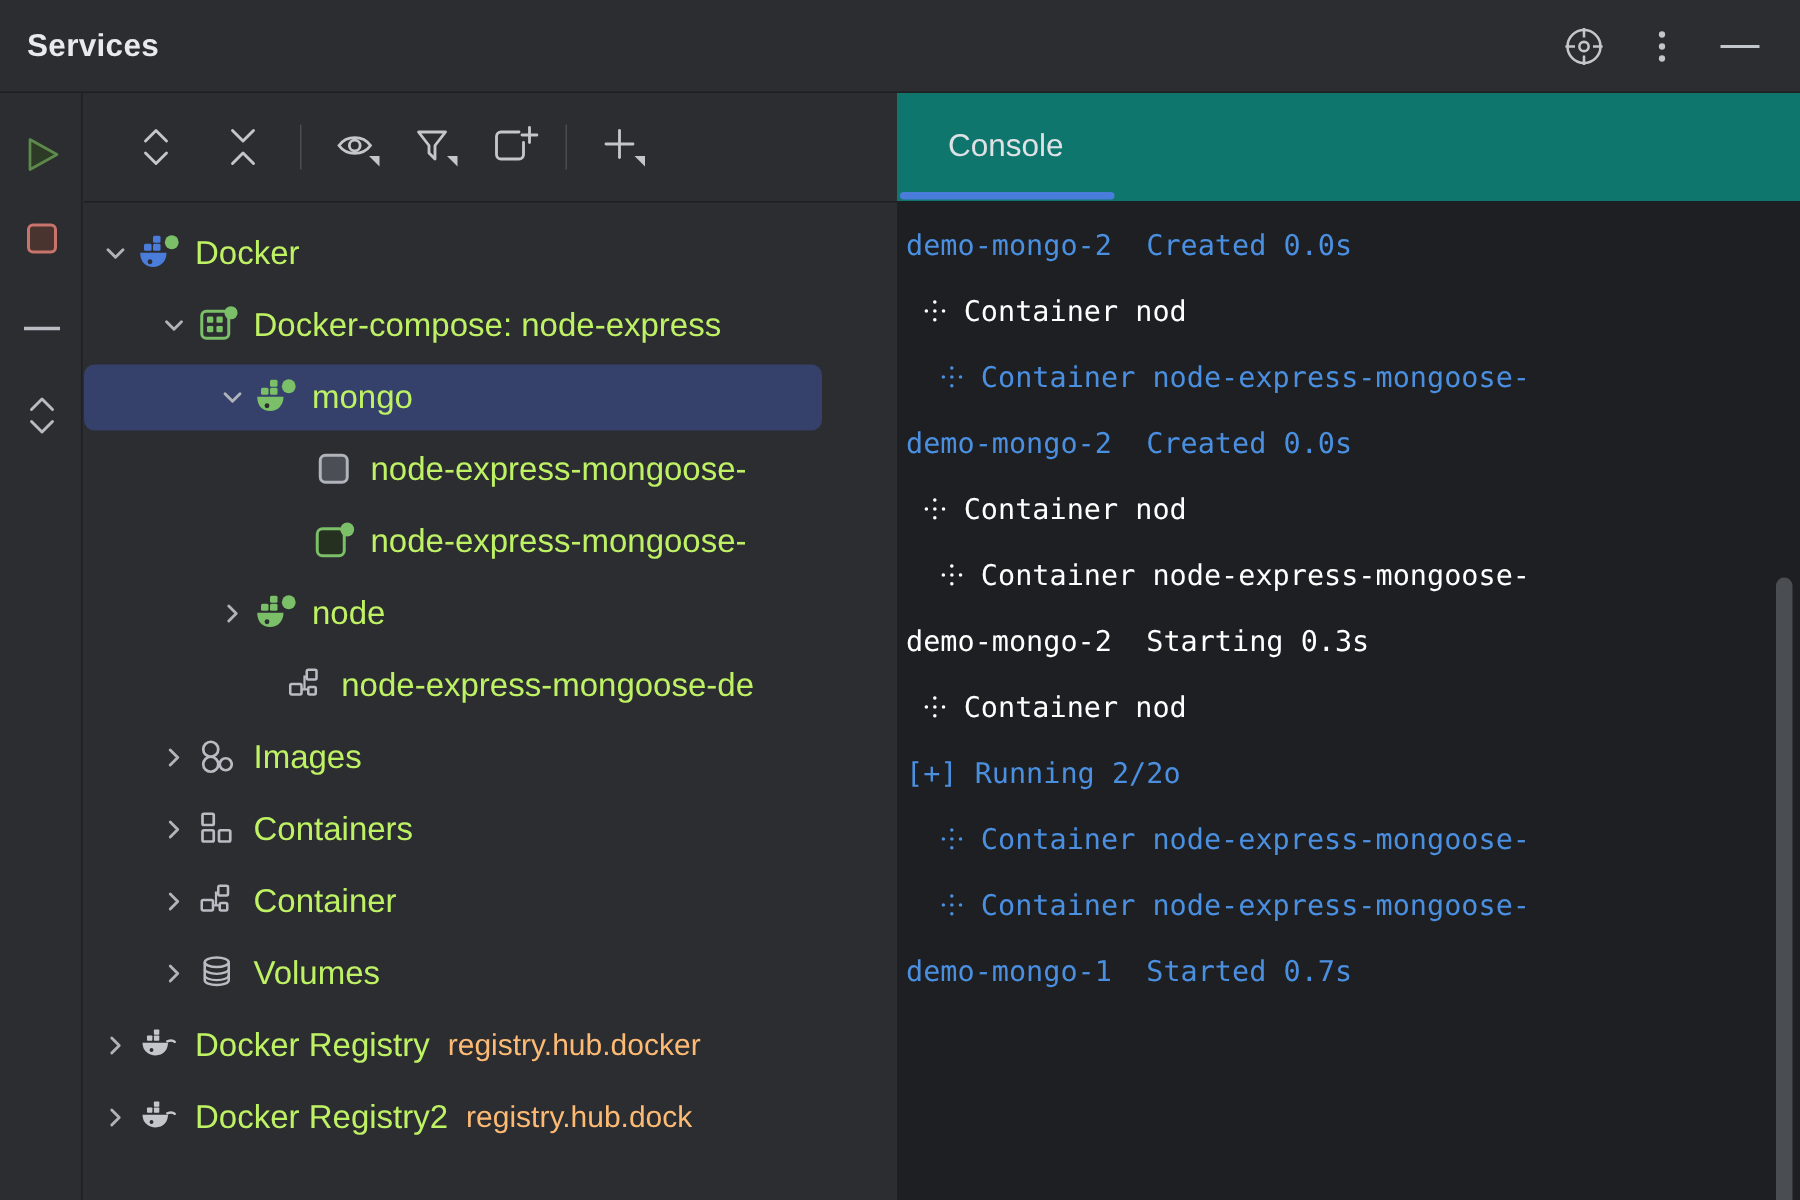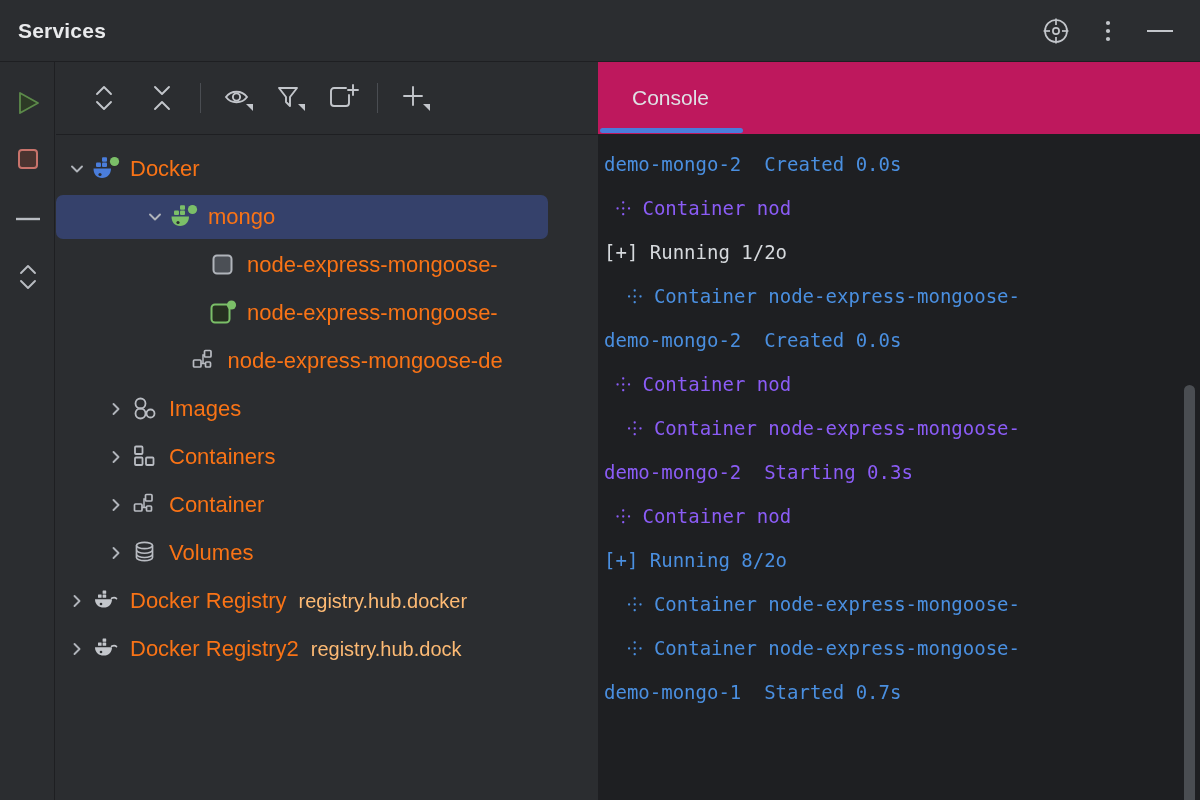--- a/index.html
+++ b/index.html
@@ -52,46 +52,46 @@
     box-sizing:border-box;
   }
   .row.selected .sel-bg{
     position:absolute;left:0;top:2px;width:492px;height:44px;
     background:#35416b;border-radius:7px;z-index:0;
   }
   .row > *{position:relative;z-index:1;}
   .chev{width:30px;height:48px;display:flex;align-items:center;justify-content:center;flex:0 0 auto;}
   .chev svg{display:block;}
   .ico{width:30px;height:30px;display:flex;align-items:center;justify-content:center;flex:0 0 auto;margin-right:8px;}
-  .label{font-size:22px;color:#f97316;}
+  .label{font-size:22px;color:#bef264;}
   .sublabel{font-size:20px;color:#fdba74;margin-left:12px;}
 
   
   .console{
     position:absolute;left:598px;top:62px;width:602px;height:738px;
     background:#1e1f22;overflow:hidden;
   }
   .console-tabs{
-    position:relative;height:72px;background:#be185d;
+    position:relative;height:72px;background:#0f766e;
   }
   .tab{
     position:absolute;left:0;top:0;height:72px;width:145px;
     display:flex;align-items:center;justify-content:center;
     font-size:21px;color:#dfe1e5;
   }
   .tab-underline{position:absolute;left:2px;top:66px;width:143px;height:5px;background:#4a7ddb;border-radius:3px;}
   .console-body{
     position:absolute;left:0;top:72px;width:602px;height:666px;
     font-family:"DejaVu Sans Mono","Liberation Mono",monospace;
     font-size:19px;line-height:44px;
     padding:8px 0 0 6px;box-sizing:border-box;overflow:hidden;
   }
   .cline{white-space:pre;}
   .c-blue{color:#4a8fe0;}
-  .c-grey{color:#8b5cf6;}
+  .c-grey{color:#ffffff;}
   .c-white{color:#d6d9dd;}
   .scrollbar{
     position:absolute;right:5px;top:323px;width:11px;height:477px;
     background:#4a4d52;border-radius:6px;
   }
 </style>
 </head>
 <body>
 
 <div id="app">
@@ -220,20 +220,39 @@
         <rect x="4" y="6.5" width="5" height="4.6" rx="1" fill="#4a7ddb"></rect>
         <rect x="10" y="6.5" width="5" height="4.6" rx="1" fill="#4a7ddb"></rect>
         <rect x="10" y="1.2" width="5" height="4.6" rx="1" fill="#4a7ddb"></rect>
         <path d="M1.5 12.5 h17.5 c0 5.4 -3.6 9.5 -9 9.5 c-5.2 0 -8.5 -3.6 -8.5 -9.5 Z" fill="#4a7ddb"></path>
         <circle cx="8" cy="18.5" r="1.6" fill="#2b2d30"></circle>
         <circle cx="22.5" cy="5.5" r="4.6" fill="#7bbf68"></circle>
       </svg>
           </div>
           <span class="label">Docker</span>
         </div>
+        <div class="row">
+          <div style="width:45px;flex:0 0 auto;"></div>
+          <div class="chev">
+            <svg width="18" height="18" viewBox="0 0 18 18">
+              <polyline points="4,6.5 9,11.5 14,6.5" fill="none" stroke="#b0b4ba" stroke-width="1.9" stroke-linecap="round" stroke-linejoin="round"></polyline>
+            </svg>
+          </div>
+          <div class="ico">
+            <svg width="28" height="28" viewBox="0 0 28 28">
+        <rect x="2.5" y="4.5" width="18" height="18" rx="3" fill="none" stroke="#7bbf68" stroke-width="2"></rect>
+        <rect x="6" y="8" width="4.2" height="4.2" rx="0.8" fill="#7bbf68"></rect>
+        <rect x="12.3" y="8" width="4.2" height="4.2" rx="0.8" fill="#7bbf68"></rect>
+        <rect x="6" y="14.3" width="4.2" height="4.2" rx="0.8" fill="#7bbf68"></rect>
+        <rect x="12.3" y="14.3" width="4.2" height="4.2" rx="0.8" fill="#7bbf68"></rect>
+        <circle cx="22" cy="5.5" r="4.4" fill="#7bbf68"></circle>
+      </svg>
+          </div>
+          <span class="label">Docker-compose: node-express</span>
+        </div>
         <div class="row selected">
           <div class="sel-bg"></div>
           <div style="width:84px;flex:0 0 auto;"></div>
           <div class="chev">
             <svg width="18" height="18" viewBox="0 0 18 18">
               <polyline points="4,6.5 9,11.5 14,6.5" fill="none" stroke="#b0b4ba" stroke-width="1.9" stroke-linecap="round" stroke-linejoin="round"></polyline>
             </svg>
           </div>
           <div class="ico">
             <svg width="30" height="26" viewBox="0 0 30 26">
@@ -262,20 +281,39 @@
           <div class="chev"></div>
           <div class="ico">
             <svg width="30" height="28" viewBox="0 0 30 28">
         <rect x="2.5" y="5.5" width="18" height="18" rx="3.5" fill="#263020" stroke="#7bbf68" stroke-width="2"></rect>
         <circle cx="22.5" cy="6" r="4.6" fill="#7bbf68"></circle>
       </svg>
           </div>
           <span class="label">node-express-mongoose-</span>
         </div>
         <div class="row">
+          <div style="width:84px;flex:0 0 auto;"></div>
+          <div class="chev">
+            <svg width="18" height="18" viewBox="0 0 18 18">
+              <polyline points="6.5,4 11.5,9 6.5,14" fill="none" stroke="#b0b4ba" stroke-width="1.9" stroke-linecap="round" stroke-linejoin="round"></polyline>
+            </svg>
+          </div>
+          <div class="ico">
+            <svg width="30" height="26" viewBox="0 0 30 26">
+        <rect x="4" y="6.5" width="5" height="4.6" rx="1" fill="#7bbf68"></rect>
+        <rect x="10" y="6.5" width="5" height="4.6" rx="1" fill="#7bbf68"></rect>
+        <rect x="10" y="1.2" width="5" height="4.6" rx="1" fill="#7bbf68"></rect>
+        <path d="M1.5 12.5 h17.5 c0 5.4 -3.6 9.5 -9 9.5 c-5.2 0 -8.5 -3.6 -8.5 -9.5 Z" fill="#7bbf68"></path>
+        <circle cx="8" cy="18.5" r="1.6" fill="#2b2d30"></circle>
+        <circle cx="22.5" cy="5.5" r="4.6" fill="#7bbf68"></circle>
+      </svg>
+          </div>
+          <span class="label">node</span>
+        </div>
+        <div class="row">
           <div style="width:103.5px;flex:0 0 auto;"></div>
           <div class="chev"></div>
           <div class="ico">
             <svg width="26" height="26" viewBox="0 0 26 26">
         <rect x="12.5" y="2.5" width="6.5" height="6.5" rx="1" fill="none" stroke="#b9bcc2" stroke-width="1.7"></rect>
         <rect x="1.5" y="12" width="7.5" height="7" rx="1" fill="none" stroke="#b9bcc2" stroke-width="1.7"></rect>
         <rect x="13.5" y="14" width="5" height="5" rx="1" fill="none" stroke="#b9bcc2" stroke-width="1.7"></rect>
         <path d="M9.2 15.5 h4.2 M11 15.5 V7 h1.4" fill="none" stroke="#b9bcc2" stroke-width="1.5"></path>
       </svg>
           </div>
@@ -391,28 +429,27 @@
   </div>
 
   <div class="console">
     <div class="console-tabs">
       <div class="tab">Console</div>
       <div class="tab-underline"></div>
     </div>
     <div class="console-body" id="console-root">
         <div class="cline c-blue">demo-mongo-2  Created 0.0s</div>
         <div class="cline c-grey"> ⸭ Container nod</div>
-        <div class="cline c-white">[+] Running 1/2o</div>
         <div class="cline c-blue">  ⸭ Container node-express-mongoose-</div>
         <div class="cline c-blue">demo-mongo-2  Created 0.0s</div>
         <div class="cline c-grey"> ⸭ Container nod</div>
         <div class="cline c-grey">  ⸭ Container node-express-mongoose-</div>
         <div class="cline c-grey">demo-mongo-2  Starting 0.3s</div>
         <div class="cline c-grey"> ⸭ Container nod</div>
-        <div class="cline c-blue">[+] Running 8/2o</div>
+        <div class="cline c-blue">[+] Running 2/2o</div>
         <div class="cline c-blue">  ⸭ Container node-express-mongoose-</div>
         <div class="cline c-blue">  ⸭ Container node-express-mongoose-</div>
         <div class="cline c-blue">demo-mongo-1  Started 0.7s</div>
       </div>
     <div class="scrollbar"></div>
   </div>
 
 </div>
 
 </body></html>

